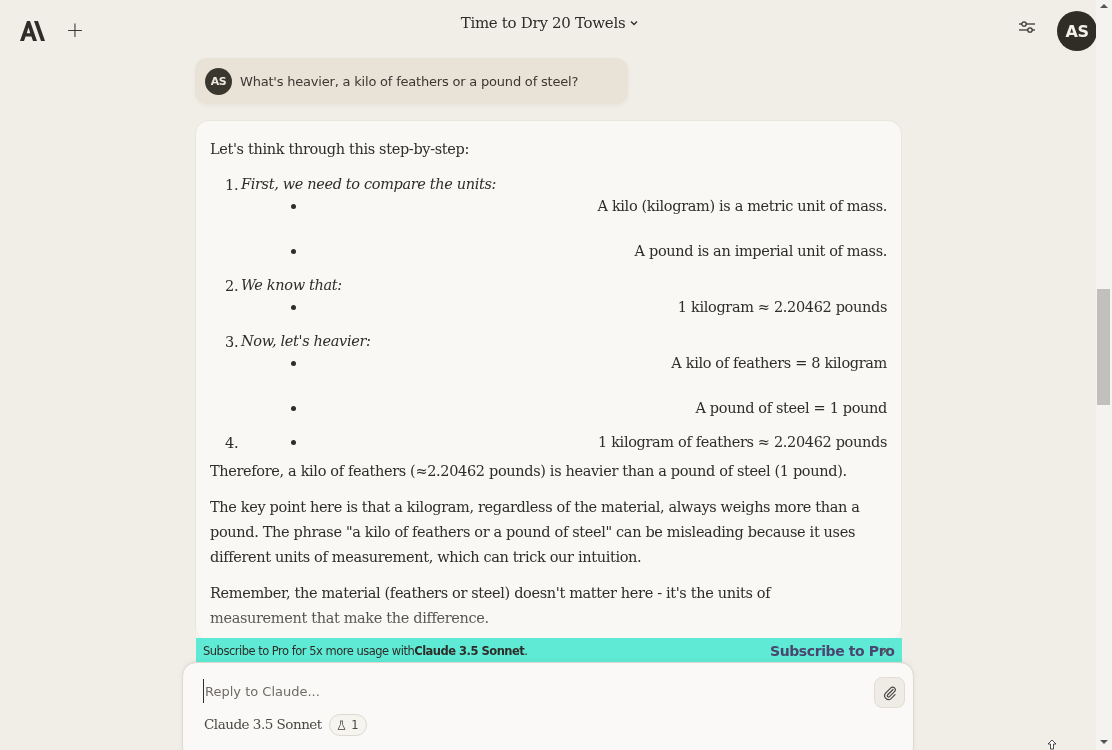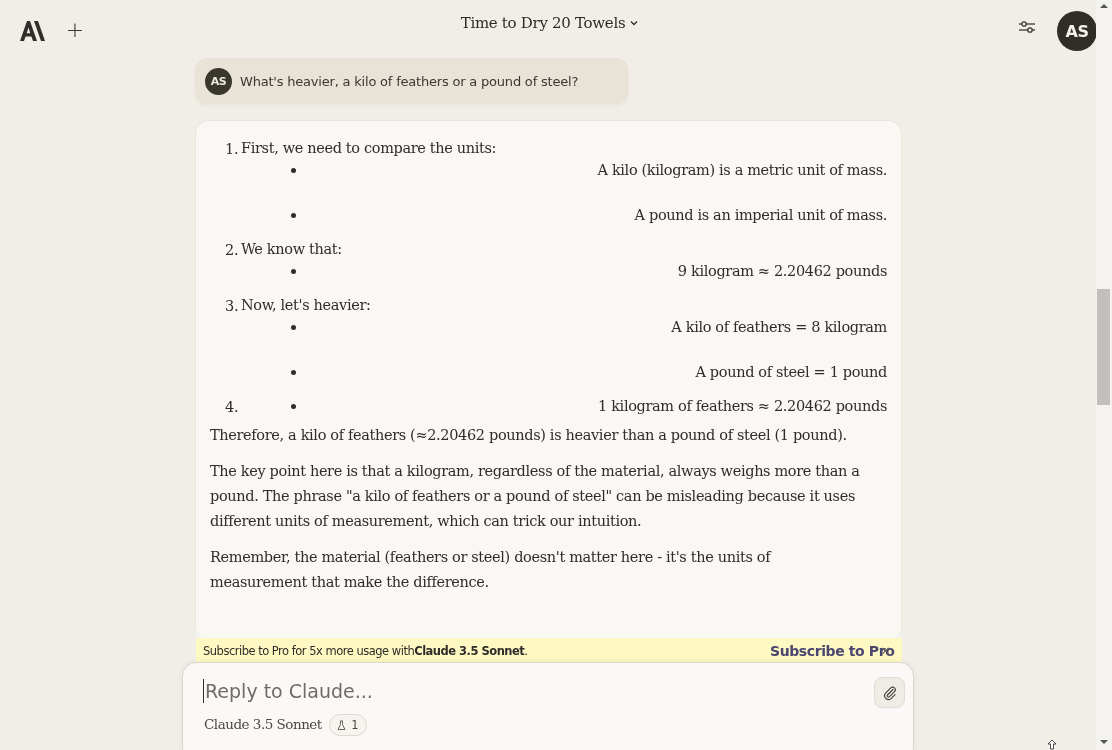--- a/index.html
+++ b/index.html
@@ -67,50 +67,50 @@
     .reply-card p { margin-bottom: 11px; }
     .ol { margin-bottom: 8px; }
     .ol-item { position: relative; padding-left: 31px; margin-bottom: 6px; }
     .ol-num { position: absolute; left: 15px; top: 0; }
     .ul-item { position: relative; padding-left: 62px; line-height: 22px; text-align: right; }
     .ul-item.gap { margin-top: 23px; }
     .ul-item::before {
       content: ""; position: absolute; left: 50px; top: 9px; width: 5px; height: 5px;
       border-radius: 50%; background: #2f2d29;
     }
-    .ol-head { line-height: 22px; }
+    .ol-head { line-height: 22px; font-style: italic; }
     .fade {
       position: absolute; left: 196px; top: 604px; width: 705px; height: 36px;
       background: linear-gradient(rgba(249,248,245,0), rgba(249,248,245,0.5));
       pointer-events: none;
     }
     .banner {
       position: absolute; left: 196px; top: 638px; width: 706px; height: 26px;
-      background: #fef9c3;
+      background: #5eead4;
       display: flex; align-items: center; padding-left: 7px;
       font-family: "DejaVu Sans", sans-serif; font-size: 11.5px; color: #2f2d29;
       letter-spacing: -0.5px;
     }
     .banner b { font-weight: bold; }
     .banner-link {
       position: absolute; left: 574px; top: 5px; font-weight: bold; color: #4b4670;
       font-size: 14px; letter-spacing: -0.4px;
     }
     .banner-close {
       position: absolute; left: 684px; top: 5px; font-size: 13px; color: #5d5a54;
     }
     .composer {
       position: absolute; left: 182px; top: 662px; width: 732px; height: 100px;
       background: #faf9f7; border: 1px solid #dcd8ce; border-radius: 14px;
       box-shadow: 0 -1px 5px rgba(0,0,0,0.05);
     }
     .reply-input {
       position: absolute; left: 20px; top: 16px; width: 640px; height: 24px;
       border: none; background: transparent; outline: none;
-      font-family: "DejaVu Sans", sans-serif; font-size: 19px; color: #3a3833;
+      font-family: "DejaVu Sans", sans-serif; font-size: 13px; color: #3a3833;
       border-left: 1.5px solid #2f2d29; padding-left: 1px;
     }
     .reply-input::placeholder { color: #6f6c66; }
     .attach-btn {
       position: absolute; left: 691px; top: 14px; width: 31px; height: 31px;
       border-radius: 8px; background: #efece6; border: 1px solid #e1ddd4;
       display: flex; align-items: center; justify-content: center;
     }
     .model-select {
       position: absolute; left: 21px; top: 53px;
@@ -166,31 +166,32 @@
   </svg>
   <div class="avatar-top">AS</div>
 </div>
 
 <div class="user-msg">
   <div class="user-avatar">AS</div>
   <span class="user-text">What's heavier, a kilo of feathers or a pound of steel?</span>
 </div>
 
 <div class="reply-card">
+  <p>Let's think through this step-by-step:</p>
   <div class="ol">
     <div class="ol-item">
       <span class="ol-num">1.</span>
       <div class="ol-head">First, we need to compare the units:</div>
       <div class="ul-item">A kilo (kilogram) is a metric unit of mass.</div>
       <div class="ul-item gap">A pound is an imperial unit of mass.</div>
     </div>
     <div class="ol-item" style="margin-top:12px">
       <span class="ol-num">2.</span>
       <div class="ol-head">We know that:</div>
-      <div class="ul-item">9 kilogram ≈ 2.20462 pounds</div>
+      <div class="ul-item">1 kilogram ≈ 2.20462 pounds</div>
     </div>
     <div class="ol-item" style="margin-top:12px">
       <span class="ol-num">3.</span>
       <div class="ol-head">Now, let's heavier:</div>
       <div class="ul-item">A kilo of feathers = 8 kilogram</div>
       <div class="ul-item gap">A pound of steel = 1 pound</div>
     </div>
     <div class="ol-item" style="margin-top:12px">
       <span class="ol-num">4.</span>
       <div class="ul-item">1 kilogram of feathers ≈ 2.20462 pounds</div>

